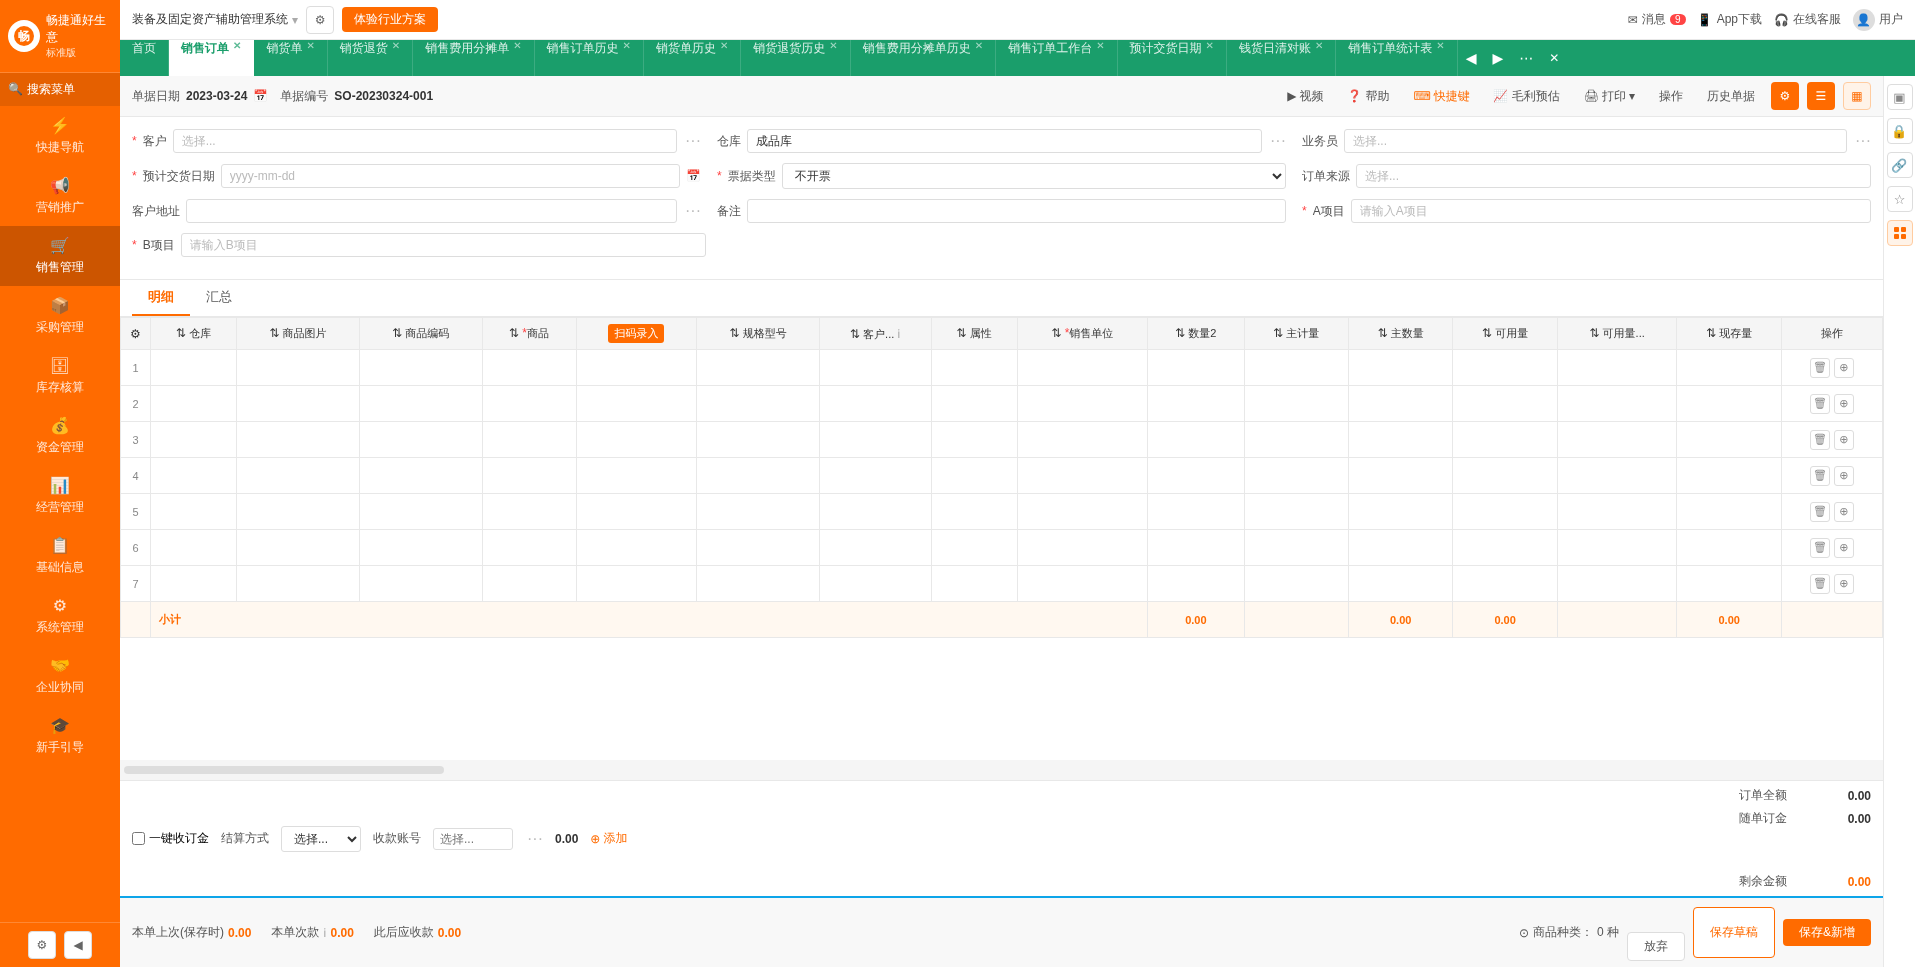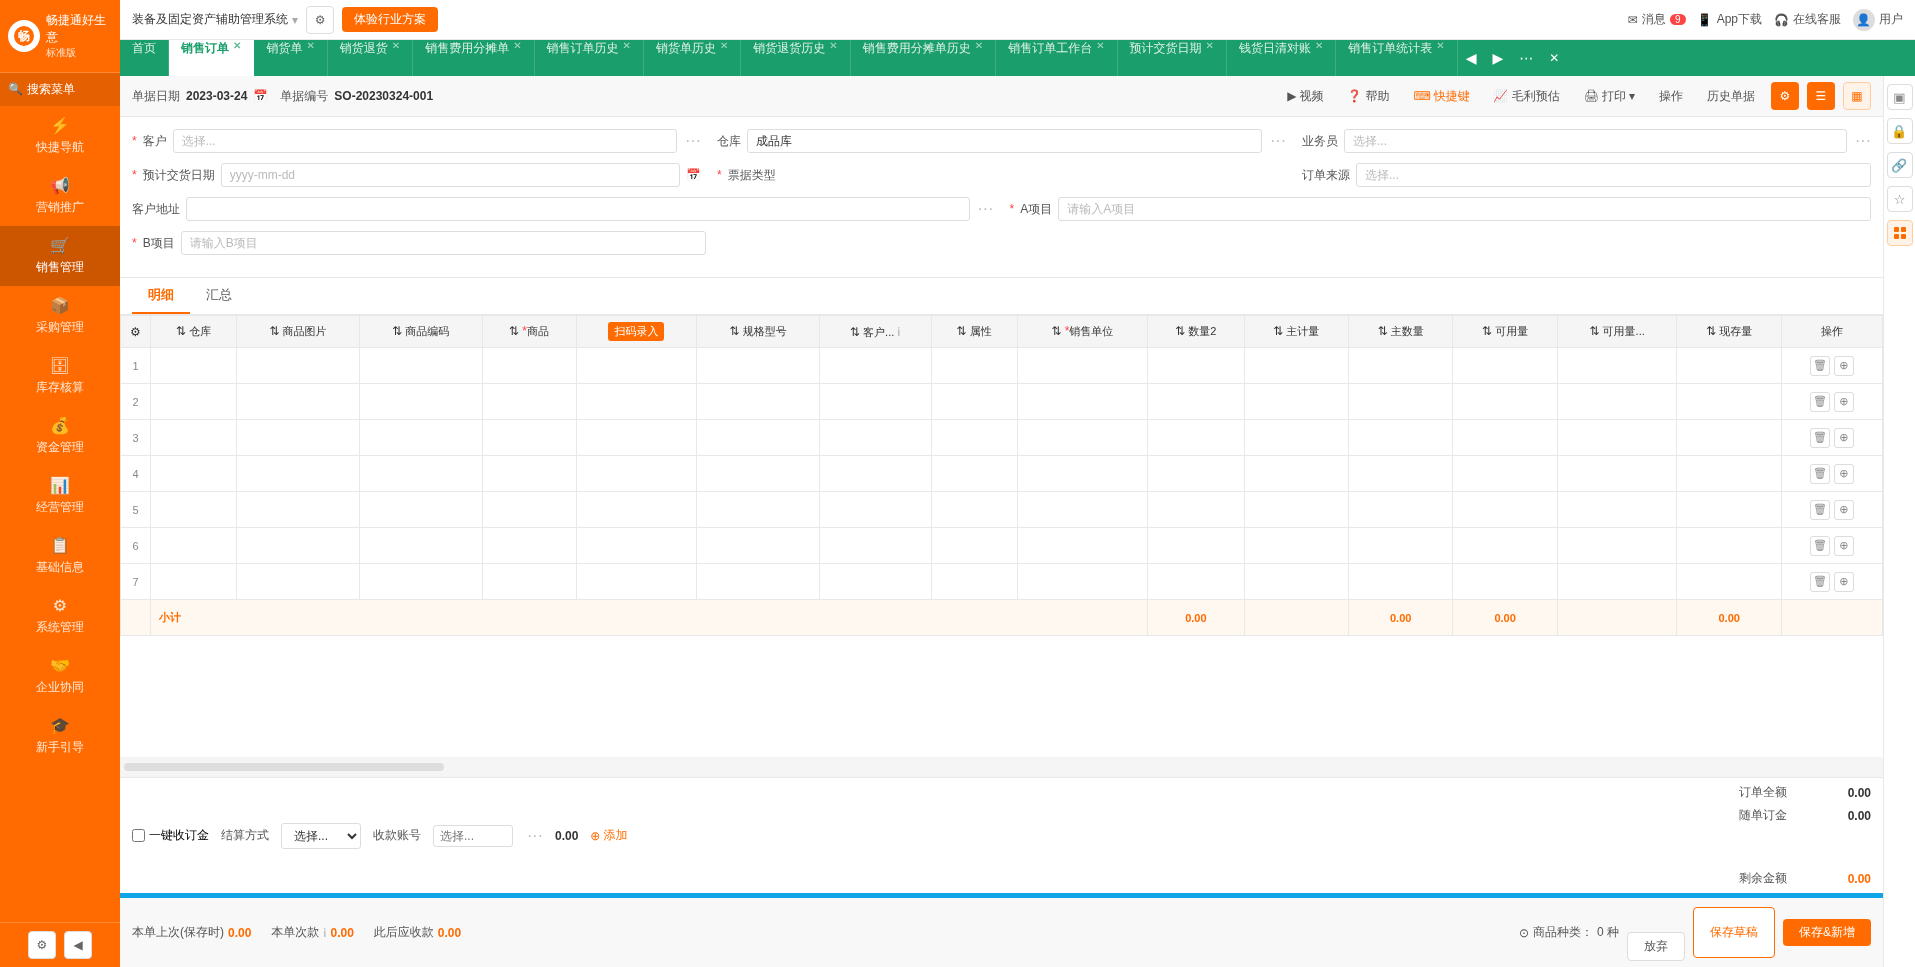--- a/index.html
+++ b/index.html
@@ -359,21 +359,21 @@
       color: #ff6b00;
       cursor: pointer;
       display: flex;
       align-items: center;
       gap: 3px;
     }
 
     
     .status-bar {
       background: #f8f8f8;
-      border-top: 5px solid #0ea5e9;
+      border-top: 2px solid #0ea5e9;
       padding: 6px 12px;
       display: flex;
       align-items: center;
       gap: 20px;
       flex-shrink: 0;
     }
     .status-item { display: flex; align-items: center; gap: 4px; font-size: 12px; color: #555; }
     .status-value { color: #ff6b00; font-weight: bold; }
     .status-right {
       margin-left: auto;
@@ -721,32 +721,41 @@
         <div class="form-row">
           <div class="form-group" style="flex:2">
             <span class="required">*</span>
             <span class="form-label">预计交货日期</span>
             <input class="form-input" placeholder="yyyy-mm-dd" style="">
             <span class="date-icon">📅</span>
           </div>
           <div class="form-group" style="flex:2">
             <span class="required">*</span>
             <span class="form-label">票据类型</span>
+            <select class="form-select form-input" style="flex:1">
+              <option>不开票</option>
+              <option>增值税普通发票</option>
+              <option>增值税专用发票</option>
+            </select>
           </div>
           <div class="form-group" style="flex:2">
             <span class="form-label">订单来源</span>
             <input class="form-input" placeholder="选择..." style="">
           </div>
         </div>
 
         <div class="form-row">
           <div class="form-group" style="flex:2">
             <span class="form-label">客户地址</span>
             <input class="form-input" style="">
             <span class="input-dots">···</span>
+          </div>
+          <div class="form-group" style="flex:2">
+            <span class="form-label">备注</span>
+            <input class="form-input" style="flex: 3 1 0%;">
           </div>
           <div class="form-group" style="flex:2">
             <span class="required">*</span>
             <span class="form-label">A项目</span>
             <input class="form-input" placeholder="请输入A项目" style="">
           </div>
         </div>
 
         <div class="form-row">
           <div class="form-group" style="flex:2;max-width:33%">

